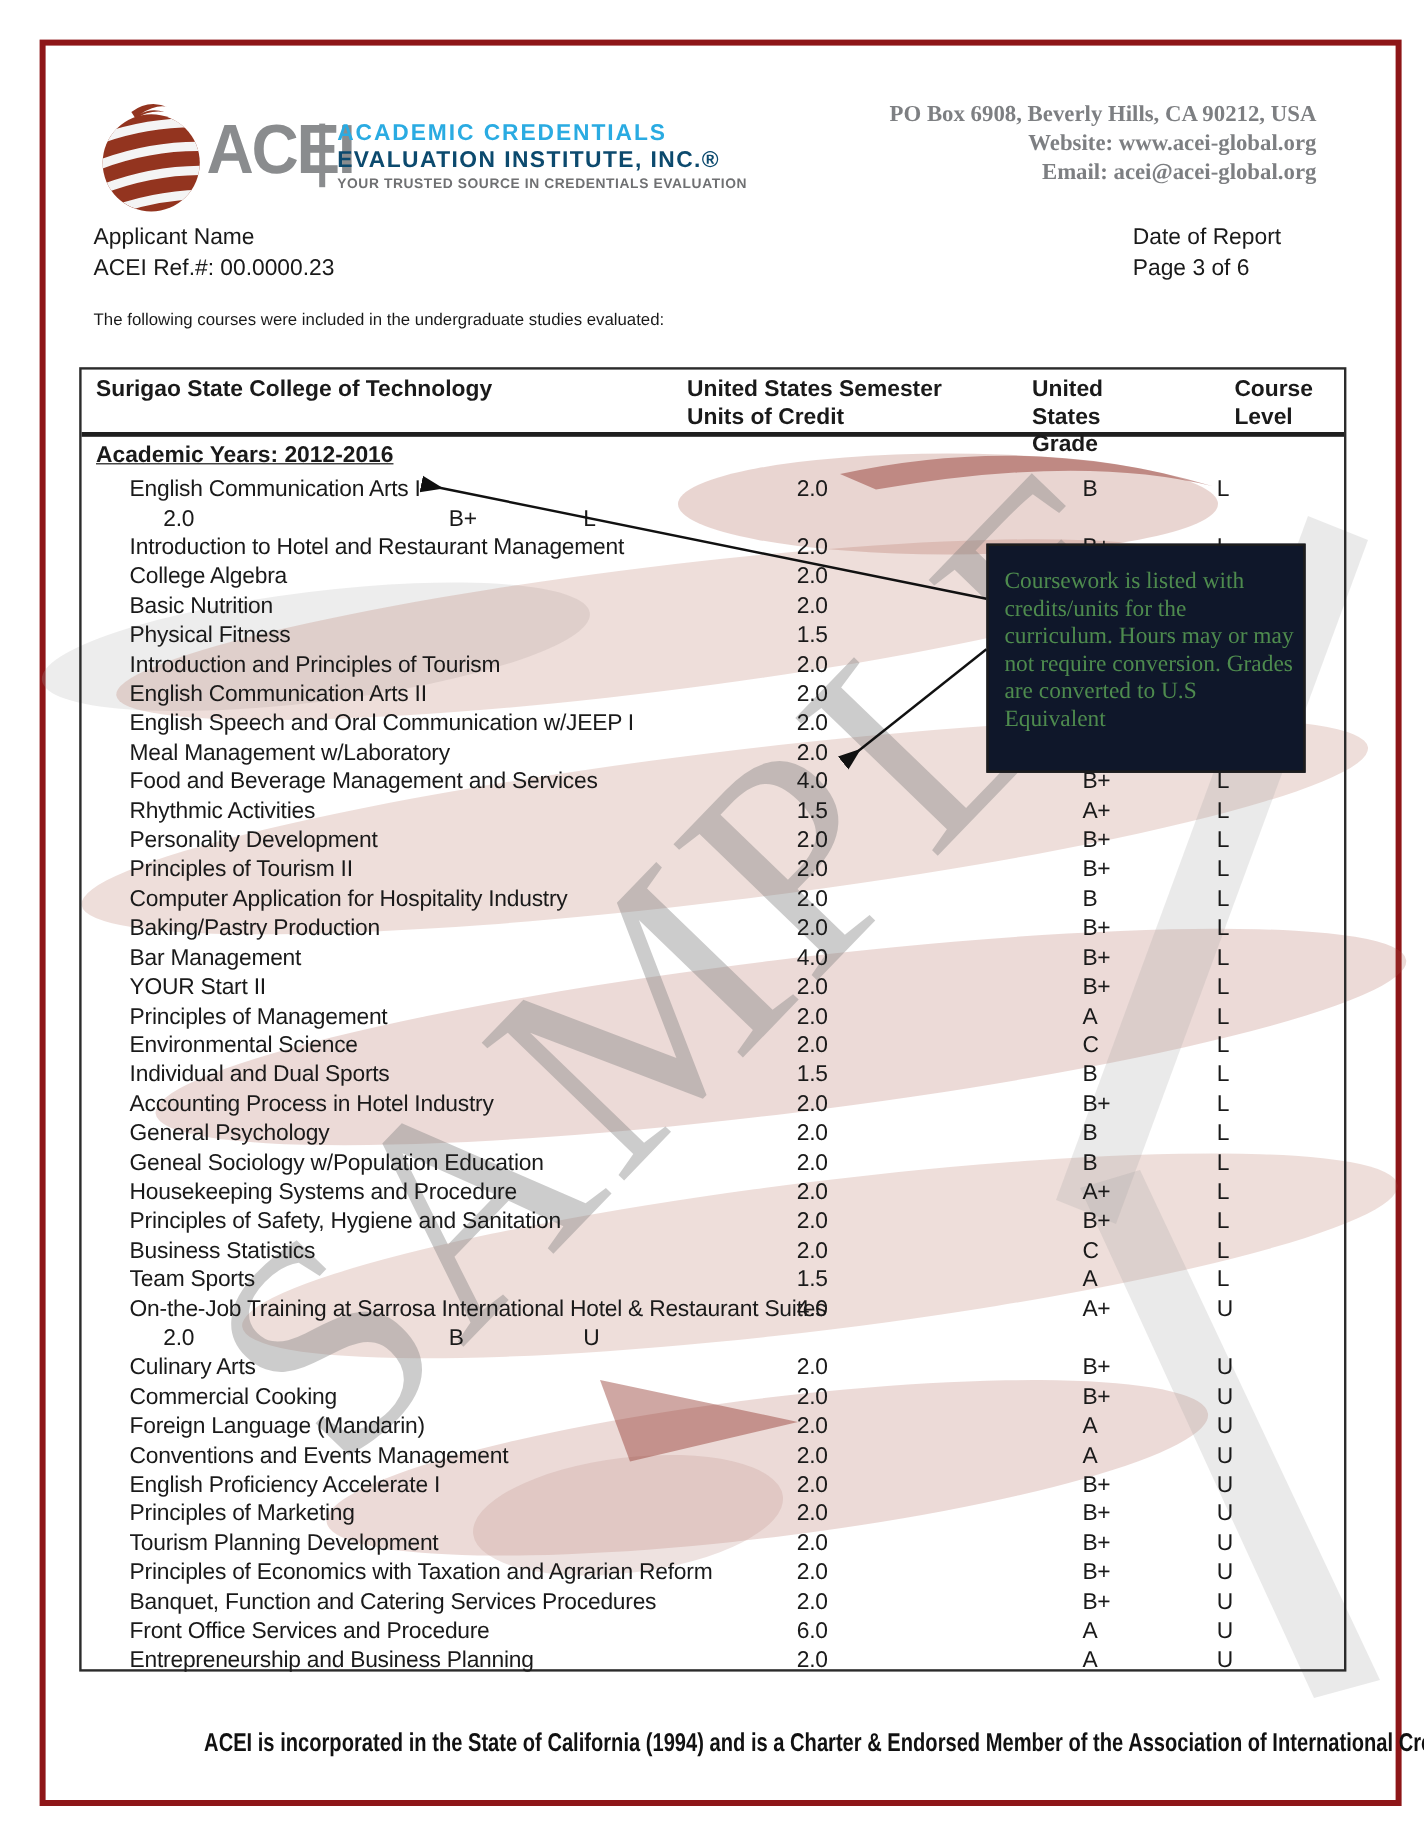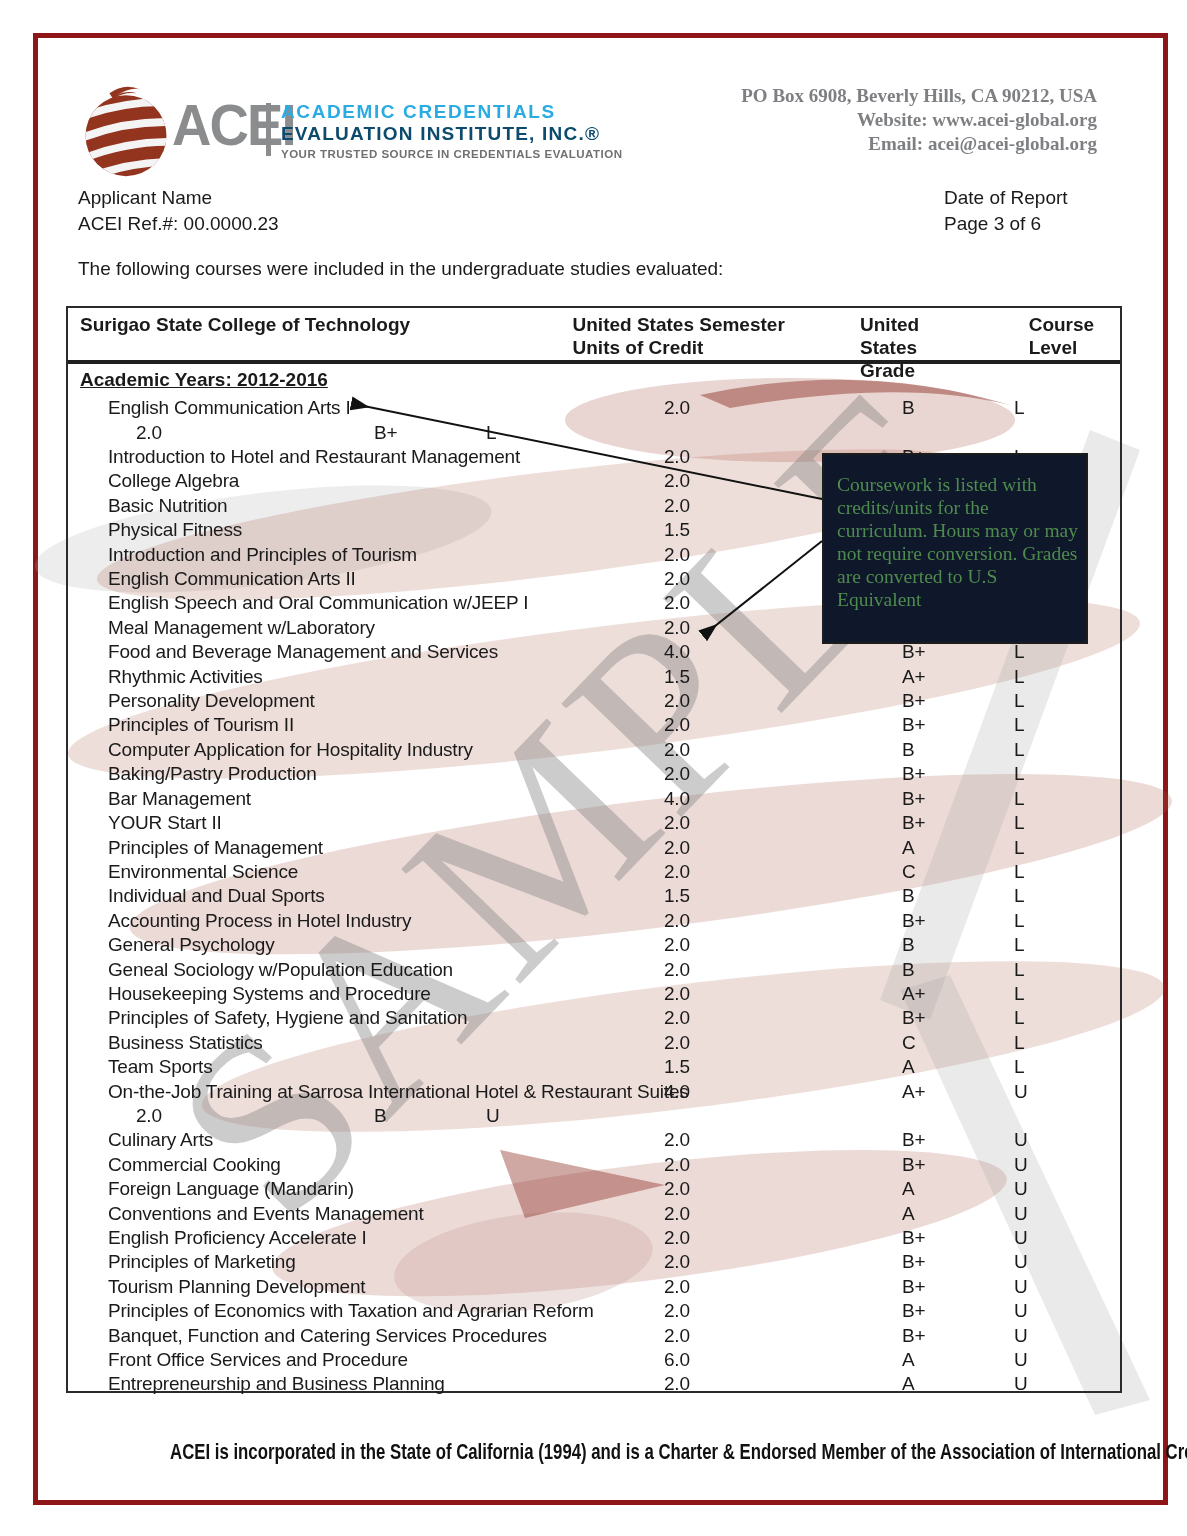--- a/index.html
+++ b/index.html
@@ -27,21 +27,21 @@
            color:#0c4a6e;letter-spacing:1.2px;}
   .logo-tag{position:absolute;left:281px;top:148px;z-index:2;font-size:11.5px;font-weight:700;
            color:#6f7072;letter-spacing:0.5px;}
 
   .contact{position:absolute;right:90px;top:84px;z-index:2;text-align:right;
            font-family:"Liberation Serif",serif;font-weight:700;font-size:19px;
            color:#7d7f82;line-height:24px;}
 
   .meta-left{position:absolute;left:78px;top:185px;z-index:2;font-size:19px;line-height:26px;}
   .meta-right{position:absolute;left:944px;top:185px;z-index:2;font-size:19px;line-height:26px;}
-  .intro{position:absolute;left:78px;top:258px;z-index:2;font-size:19px;}
+  .intro{position:absolute;left:78px;top:258px;z-index:2;font-size:14px;}
 
   
   .doc-table{position:absolute;left:66px;top:306px;width:1056px;height:1087px;z-index:2;
              border:2px solid #2b2b2b;box-sizing:border-box;background:transparent;}
   .t-head{display:flex;align-items:flex-start;border-bottom:4px solid #1f1f1f;
           padding-top:5px;height:47px;gap:48px;}
   .t-head .c{font-weight:700;font-size:19px;line-height:23px;}
   .c1{width:528px;box-sizing:border-box;padding-left:12px;}
   .c2{width:278px;box-sizing:border-box;}
   .c3{width:140px;box-sizing:border-box;}

